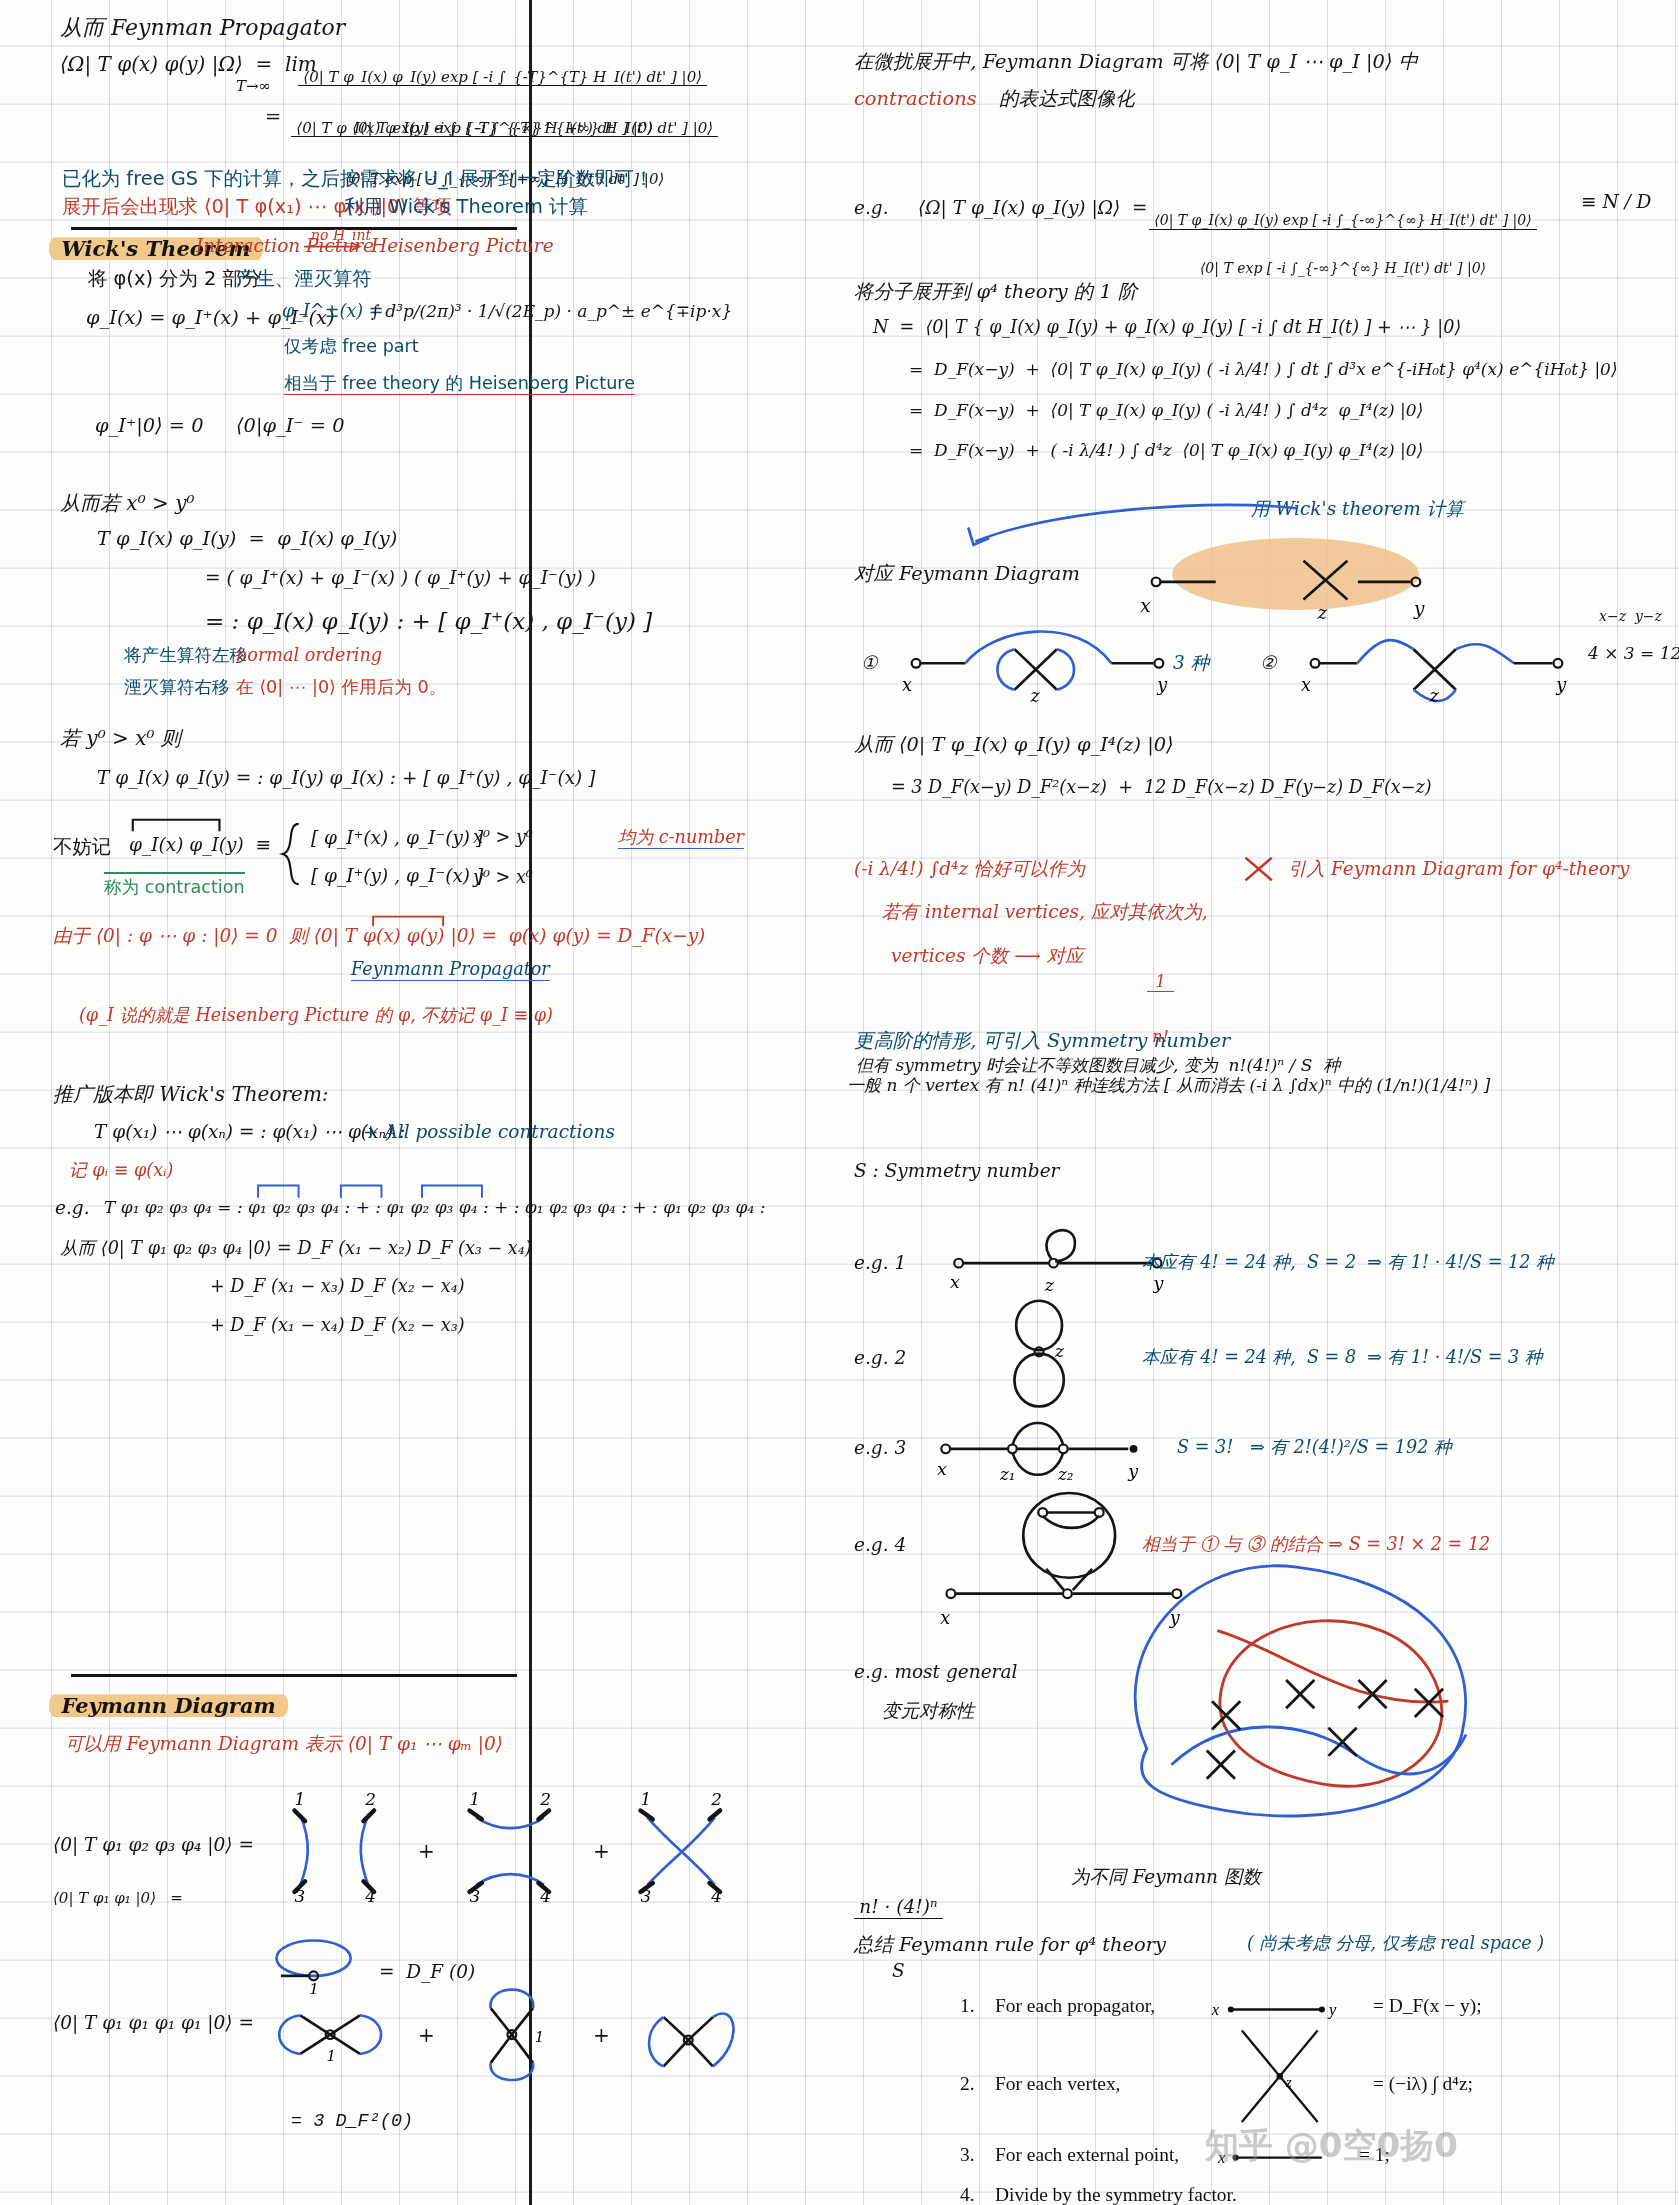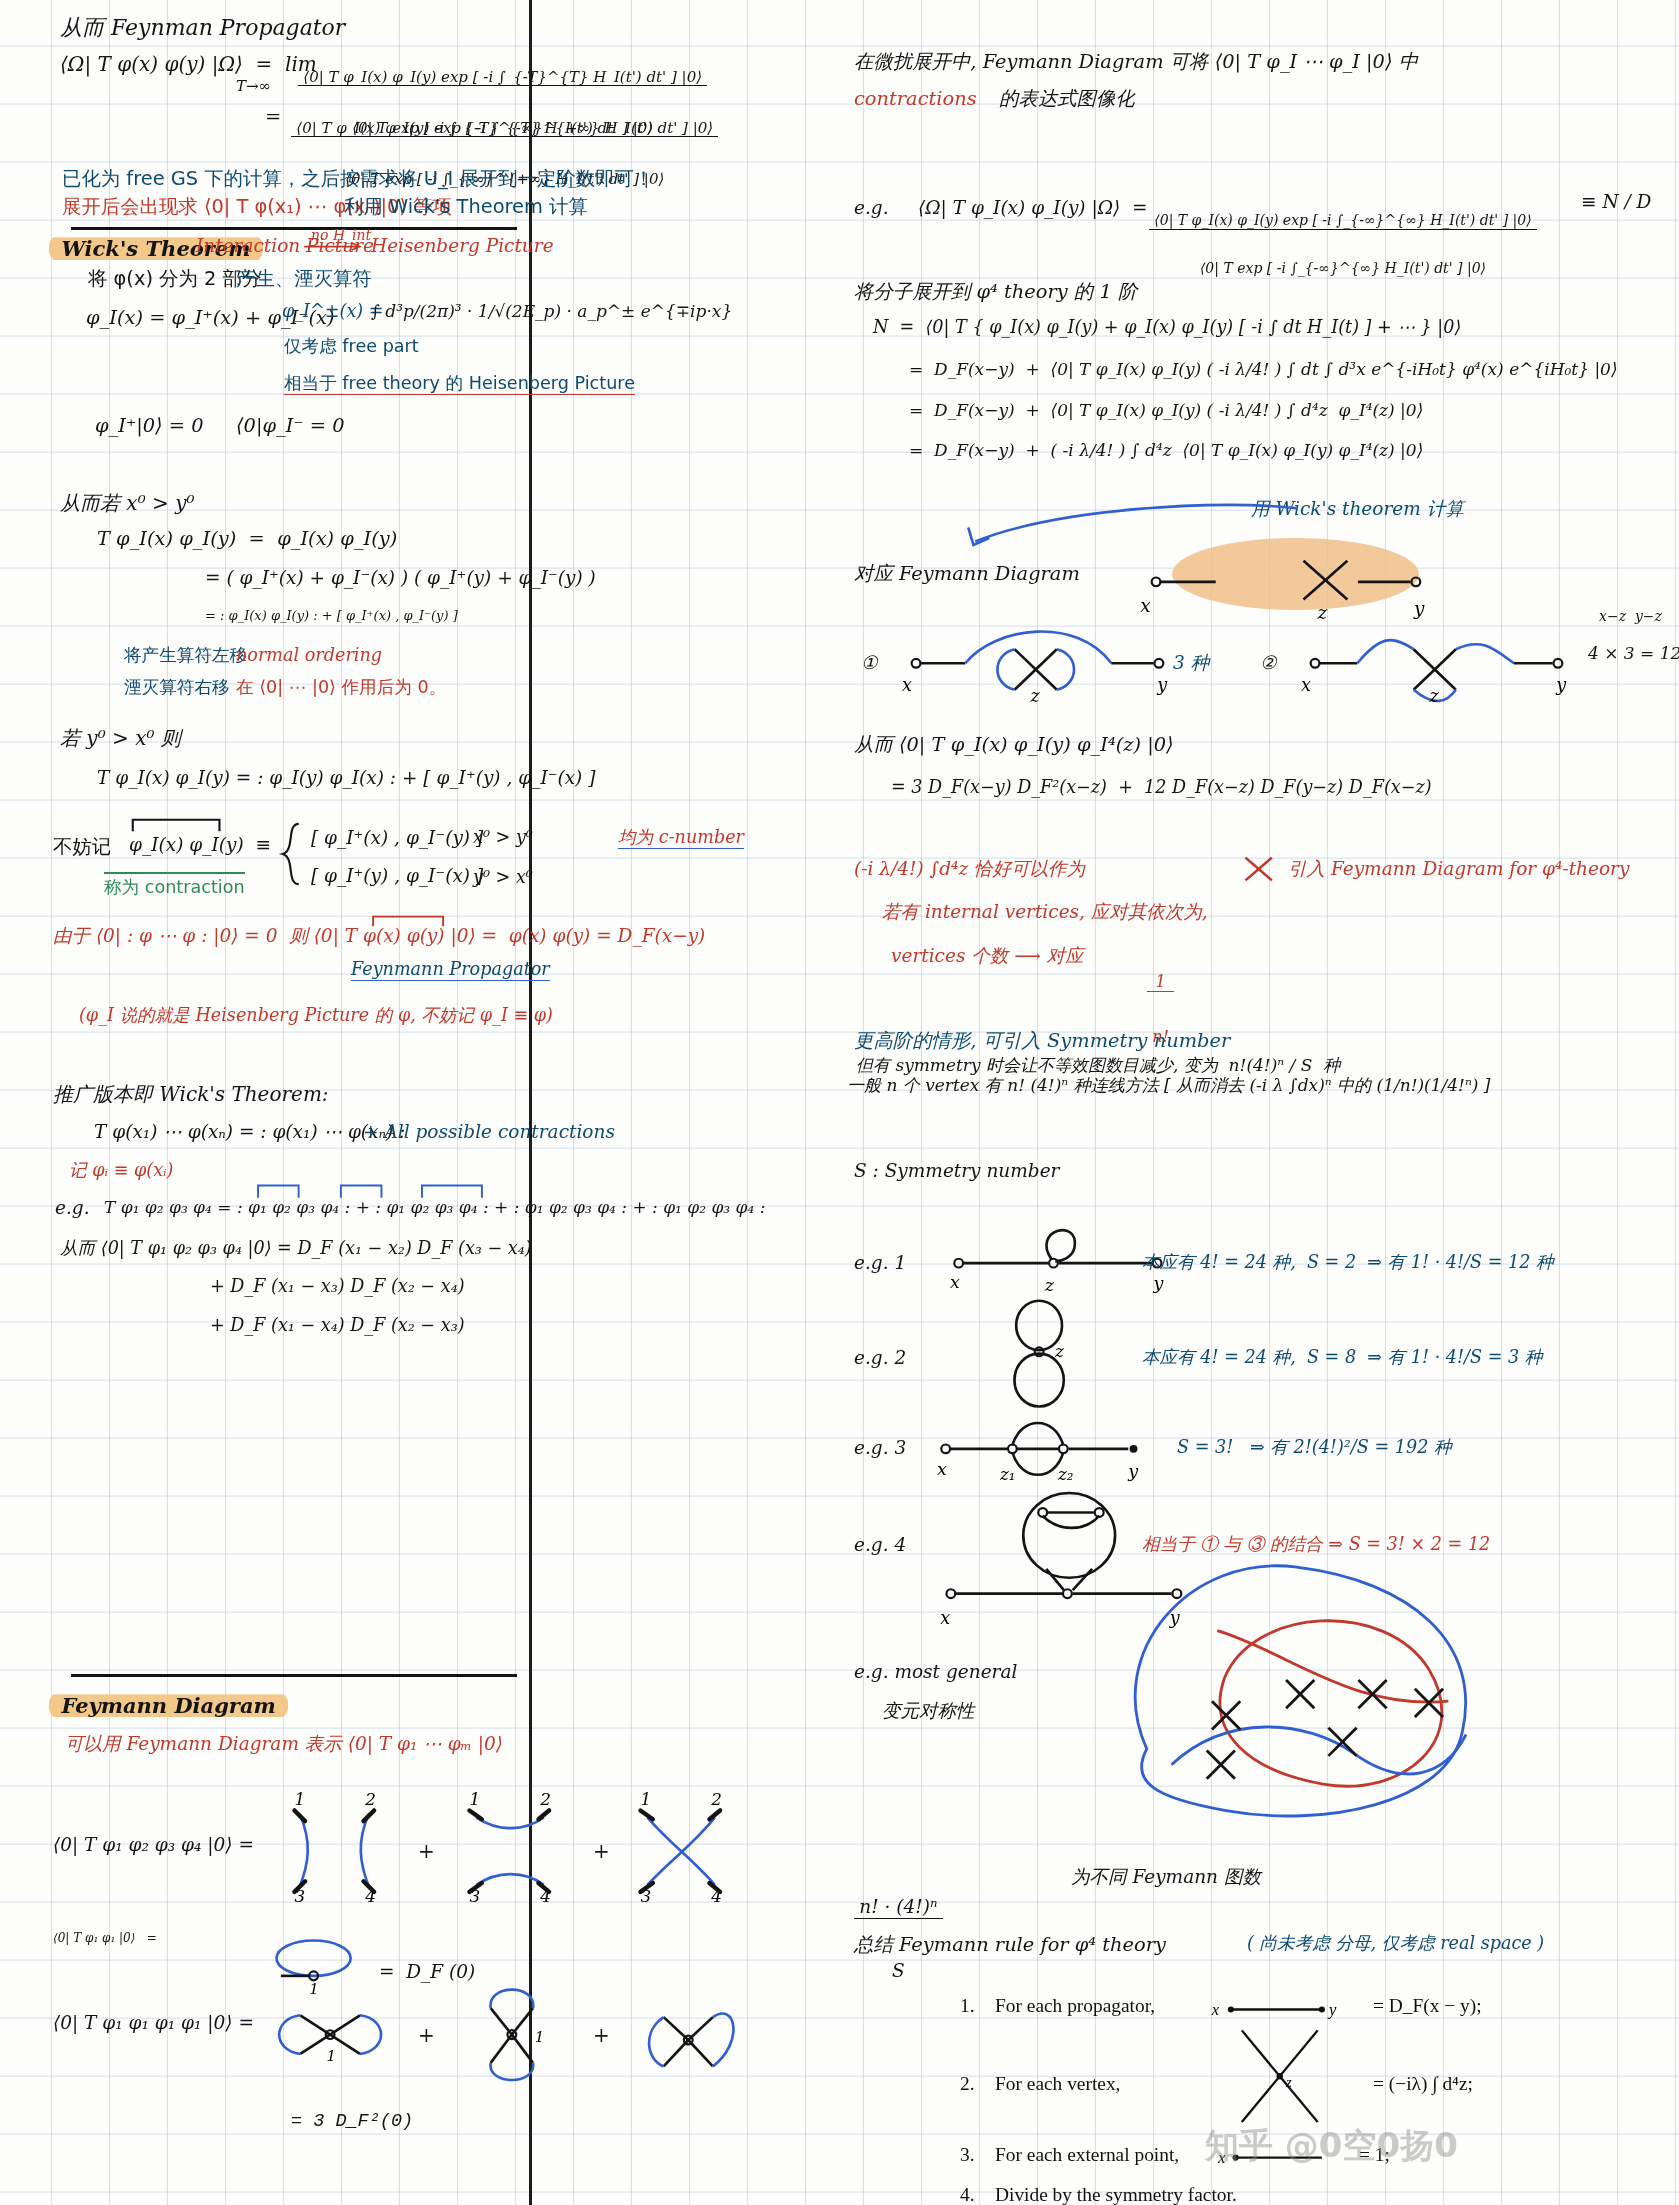--- a/index.html
+++ b/index.html
@@ -99,21 +99,21 @@
 <div class="ink blk mth" style="left:371px;top:302px;font-size:17px;">∫ d³p/(2π)³ · 1/√(2E_p) · a_p^± e^{∓ip·x}</div>
 <div class="ink blu han" style="left:284px;top:337px;font-size:17.6px;">仅考虑 free part</div>
 <div class="ink blu han ulred" style="left:284px;top:374px;font-size:17.6px;">相当于 free theory 的 Heisenberg Picture</div>
 
 <div class="ink blk mth" style="left:95px;top:415px;font-size:19.4px;">φ_I⁺|0⟩ = 0</div>
 <div class="ink blk mth" style="left:236px;top:415px;font-size:19.4px;">⟨0|φ_I⁻ = 0</div>
 
 <div class="ink blk mth" style="left:60px;top:492px;font-size:20px;">从而若 x⁰ &gt; y⁰</div>
 <div class="ink blk mth" style="left:97px;top:528px;font-size:19.4px;">T φ_I(x) φ_I(y)  =  φ_I(x) φ_I(y)</div>
 <div class="ink blk mth" style="left:205px;top:568px;font-size:18.5px;">= ( φ_I⁺(x) + φ_I⁻(x) ) ( φ_I⁺(y) + φ_I⁻(y) )</div>
-<div class="ink blk mth" style="left:205px;top:609px;font-size:13px;">= : φ_I(x) φ_I(y) : + [ φ_I⁺(x) , φ_I⁻(y) ]</div>
+<div class="ink blk mth" style="left:205px;top:609px;font-size:23px;">= : φ_I(x) φ_I(y) : + [ φ_I⁺(x) , φ_I⁻(y) ]</div>
 
 <div class="ink blu han" style="left:124px;top:646px;font-size:17.6px;">将产生算符左移</div>
 <div class="ink red mth" style="left:236px;top:646px;font-size:17.6px;">normal ordering</div>
 <div class="ink blu han" style="left:124px;top:678px;font-size:17.6px;">湮灭算符右移</div>
 <div class="ink red han" style="left:236px;top:678px;font-size:17.6px;">在 ⟨0| ⋯ |0⟩ 作用后为 0。</div>
 
 <div class="ink blk mth" style="left:60px;top:727px;font-size:20px;">若 y⁰ &gt; x⁰ 则</div>
 <div class="ink blk mth" style="left:97px;top:768px;font-size:18.5px;">T φ_I(x) φ_I(y) = : φ_I(y) φ_I(x) : + [ φ_I⁺(y) , φ_I⁻(x) ]</div>
 
 <div class="ink blk han" style="left:53px;top:836px;font-size:19.4px;">不妨记</div>
@@ -195,21 +195,21 @@
   <text x="14" y="126" font-size="19" font-family="DejaVu Serif" font-style="italic">3</text>
   <text x="94" y="126" font-size="19" font-family="DejaVu Serif" font-style="italic">4</text>
   <path d="M22 30 C50 62, 72 76, 98 106" fill="none" stroke="#2f5fd0" stroke-width="3"></path>
   <path d="M98 30 C72 62, 50 76, 22 106" fill="none" stroke="#2f5fd0" stroke-width="3"></path>
   <path d="M14 22 L28 32" stroke="#141414" stroke-width="5" stroke-linecap="round"></path>
   <path d="M104 22 L92 32" stroke="#141414" stroke-width="5" stroke-linecap="round"></path>
   <path d="M14 114 L28 104" stroke="#141414" stroke-width="5" stroke-linecap="round"></path>
   <path d="M104 114 L92 104" stroke="#141414" stroke-width="5" stroke-linecap="round"></path>
 </svg>
 
-<div class="ink blk mth" style="left:53px;top:1932px;font-size:12px;">⟨0| T φ₁ φ₁ |0⟩   =</div>
+<div class="ink blk mth" style="left:53px;top:1890px;font-size:15px;">⟨0| T φ₁ φ₁ |0⟩   =</div>
 <svg style="left:265px;top:1937px;width:106px;height:53px;" viewBox="0 0 120 60" width="106" height="53">
   <ellipse cx="55" cy="24" rx="42" ry="20" fill="none" stroke="#2f5fd0" stroke-width="3"></ellipse>
   <circle cx="55" cy="44" r="5" fill="none" stroke="#141414" stroke-width="2.5"></circle>
   <line x1="18" y1="44" x2="50" y2="44" stroke="#141414" stroke-width="3"></line>
   <text x="50" y="64" font-size="17" font-family="DejaVu Serif" font-style="italic">1</text>
 </svg>
 <div class="ink blk mth" style="left:379px;top:1962px;font-size:18.5px;">=  D_F (0)</div>
 
 <div class="ink blk mth" style="left:53px;top:2013px;font-size:18.5px;">⟨0| T φ₁ φ₁ φ₁ φ₁ |0⟩ =</div>
 <svg style="left:265px;top:1996px;width:132px;height:79px;" viewBox="0 0 150 90" width="132" height="79">

